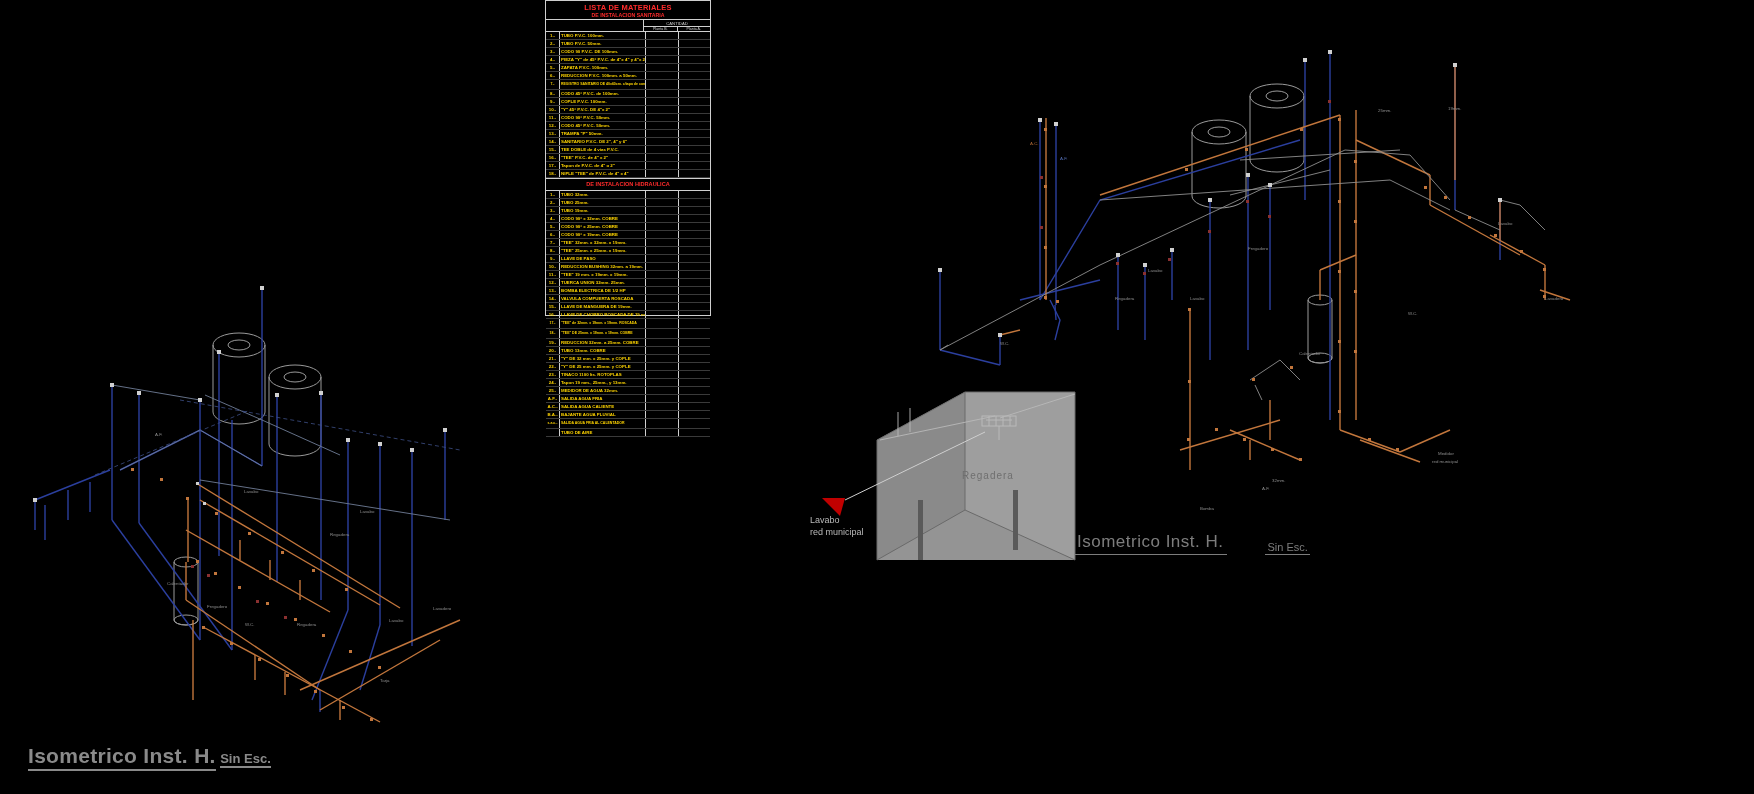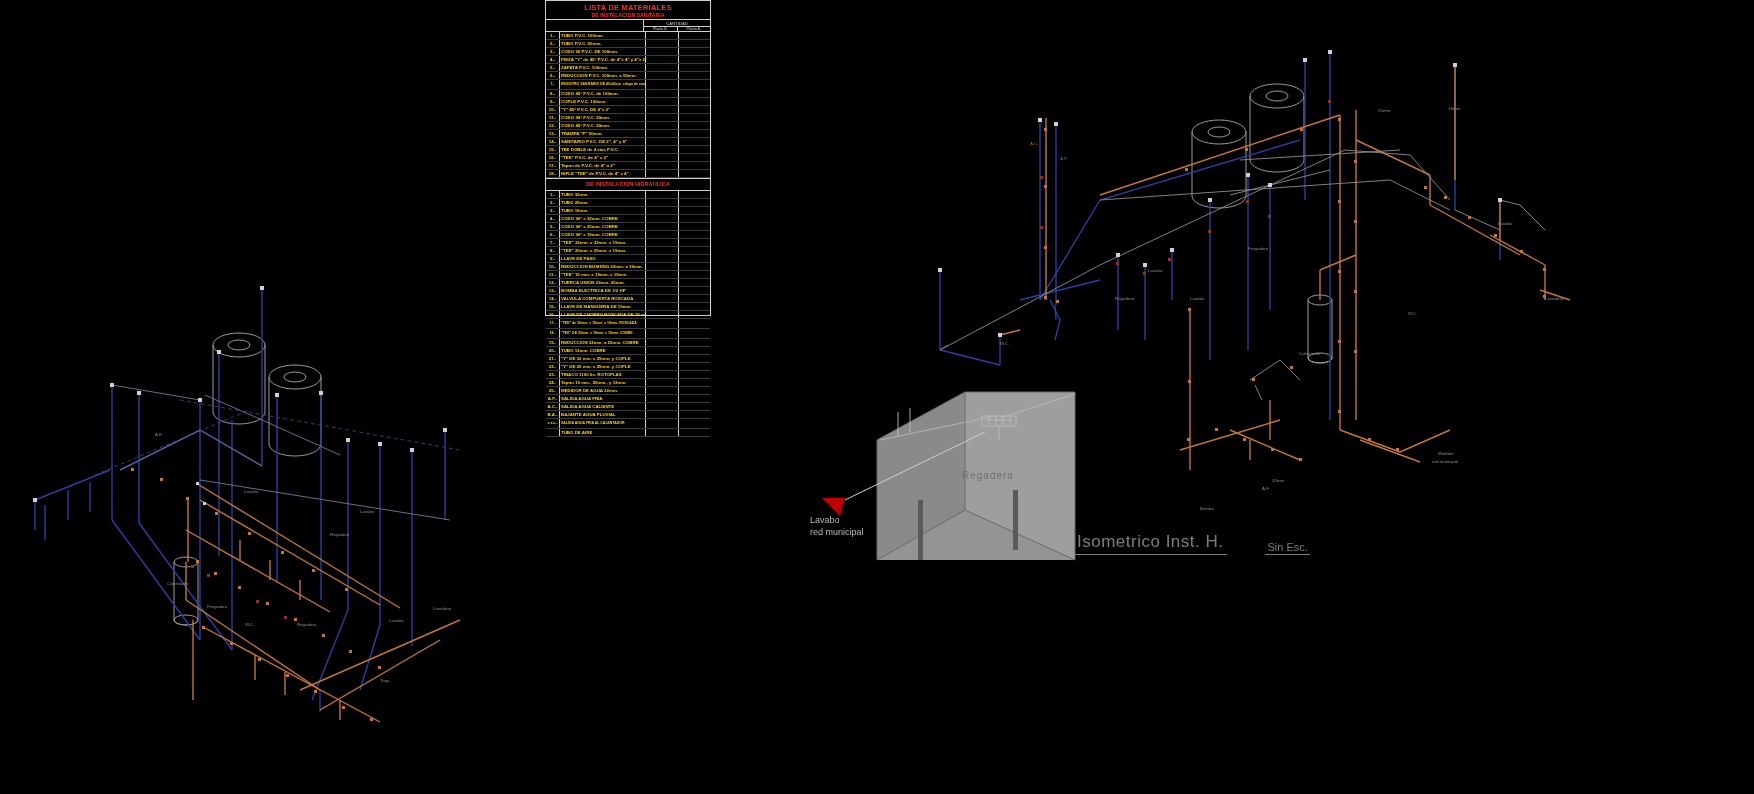--- a/index.html
+++ b/index.html
@@ -706,20 +706,24 @@
         </div>
         <div class="mrow">
           <div class="num"></div>
           <div class="desc">TUBO DE AIRE</div>
           <div class="q1"></div>
           <div class="q2"></div>
         </div>
       </div>
   </div>
 
+  <div class="title-left">
+    <div class="t1">Isometrico Inst. H.</div>
+    <div class="t2">Sin Esc.</div>
+  </div>
 
   <div class="title-right">
     <div class="t1">Isometrico Inst. H.</div>
     <div class="t2">Sin Esc.</div>
   </div>
 
   <div class="lbl-hacia">
     <div>Lavabo</div>
     <div>red municipal</div>
   </div>

